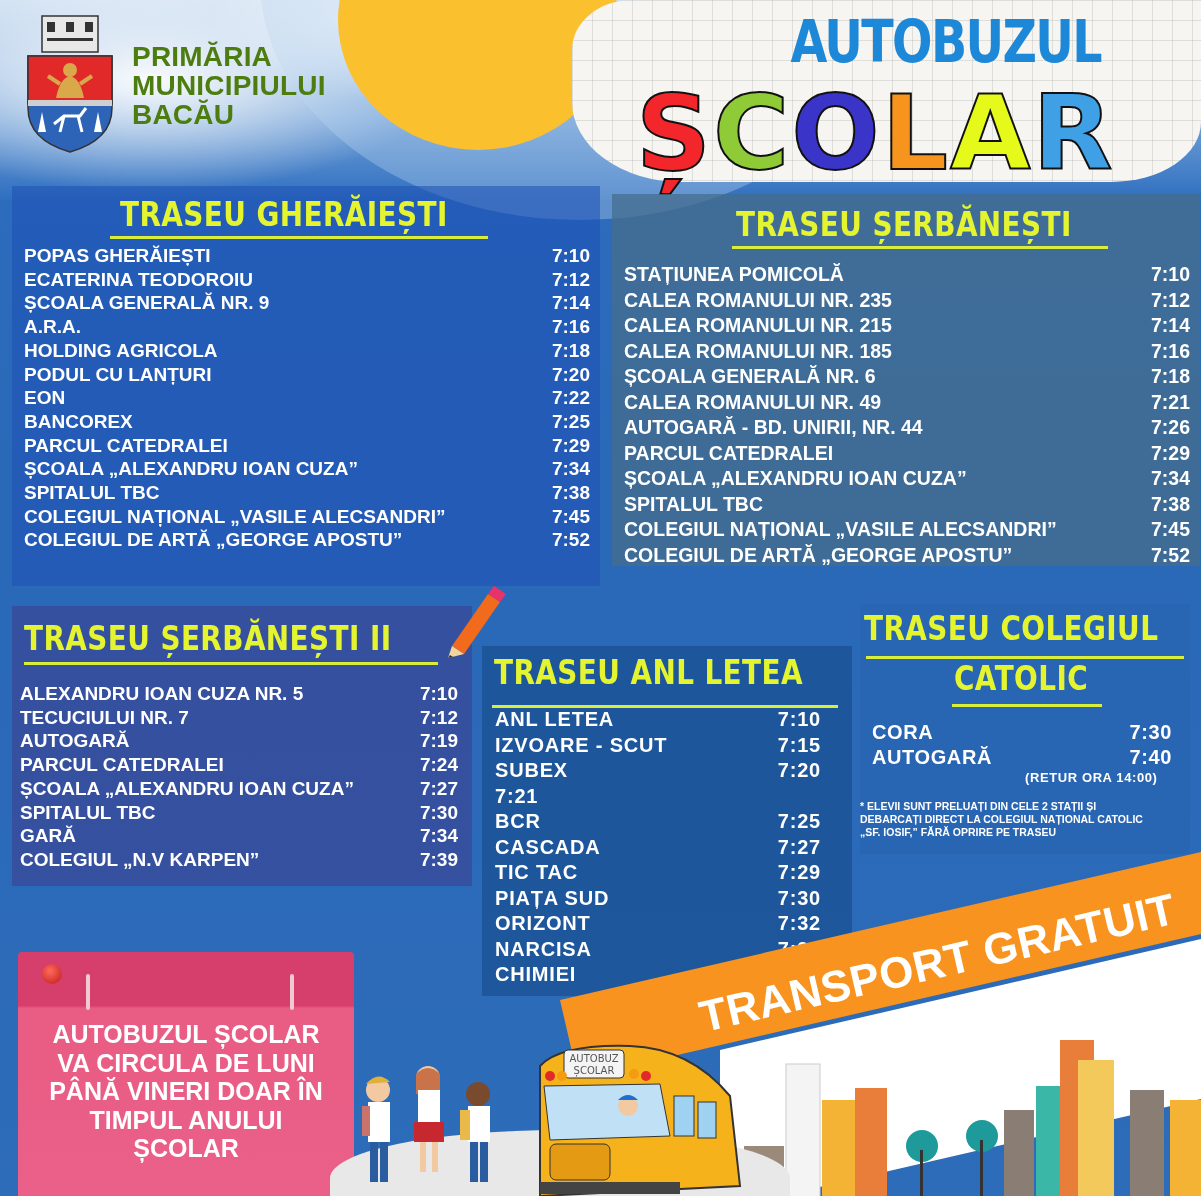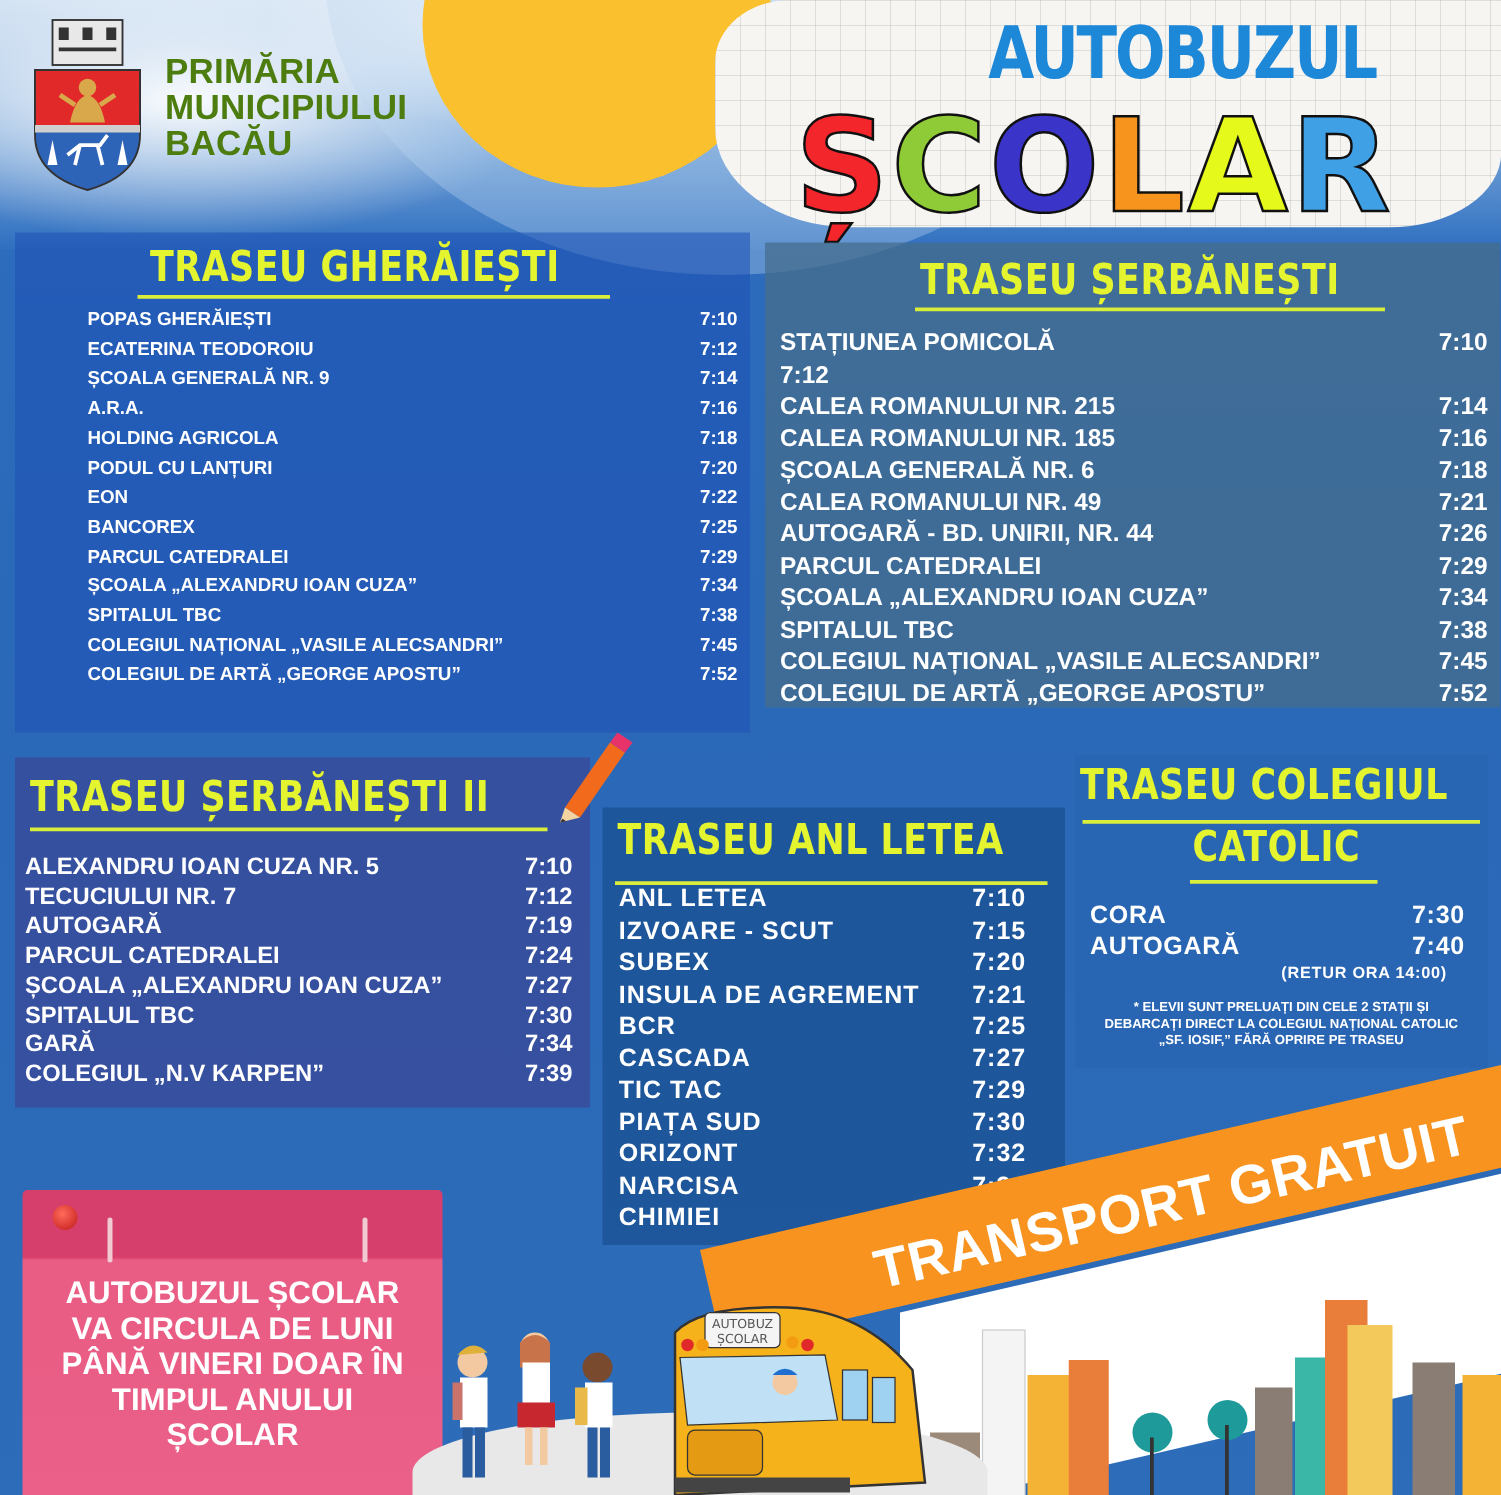--- a/index.html
+++ b/index.html
@@ -61,31 +61,31 @@
   .ptitle {
     position: absolute; color: #e4f530; font-family: "DejaVu Sans", sans-serif; font-weight: 700;
     font-size: 34px; white-space: nowrap; transform: scaleX(0.82); transform-origin: left center;
     letter-spacing: 0.5px;
   }
   .uline { position: absolute; height: 3px; background: #d8ee3a; }
   .rows { position: absolute; }
   .row { display: flex; justify-content: space-between; color: #fff; font-weight: 700; white-space: nowrap; }
   .row .t { text-align: right; }
   .p-gher .rows { left: 12px; top: 58px; width: 566px; }
-  .p-gher .row { font-size: 15px; line-height: 23.7px; margin-left: 46px; }
+  .p-gher .row { font-size: 19px; line-height: 23.7px; }
   .p-serb .rows { left: 12px; top: 68px; width: 566px; }
   .p-serb .row { font-size: 19.5px; line-height: 25.5px; }
   .p-serb2 .rows { left: 8px; top: 76px; width: 438px; }
   .p-serb2 .row { font-size: 19px; line-height: 23.7px; }
   .p-anl .rows { left: 13px; top: 61px; width: 326px; }
   .p-anl .row { font-size: 20px; line-height: 25.5px; letter-spacing: 0.8px; }
   .p-cat .rows { left: 12px; top: 116px; width: 300px; }
   .p-cat .row { font-size: 20px; line-height: 25px; letter-spacing: 0.6px; }
   .retur { position: absolute; left: 165px; top: 166px; color: #fff; font-weight: 700; font-size: 13px; letter-spacing: 0.6px; }
-  .catnote { position: absolute; left: 0; top: 196px; width: 330px; color: #fff; text-align: center; font-size: 10.5px; line-height: 13px; font-weight: 700; }
+  .catnote { position: absolute; left: 0; top: 196px; width: 330px; color: #fff; font-size: 10.5px; line-height: 13px; font-weight: 700; }
   .pencil { position: absolute; left: 440px; top: 580px; width: 70px; height: 80px; }
   .calendar {
     position: absolute; left: 18px; top: 952px; width: 336px; height: 244px;
     background: linear-gradient(180deg, #d63f6b 0%, #d63f6b 22%, #e95c84 23%, #ea6088 100%);
     border-radius: 4px 4px 0 0;
     text-decoration: underline;
   }
   .calendar .ring { position: absolute; top: 22px; width: 4px; height: 36px; background: #f0c9d2; border-radius: 2px; }
   .pin { position: absolute; left: 24px; top: 12px; width: 20px; height: 20px; border-radius: 50%; background: radial-gradient(circle at 40% 35%, #ff6b5b, #c0181a); }
   .cal-text {
@@ -212,20 +212,21 @@
 
 <div class="panel p-serb">
   <div class="ptitle" style="left:124px;top:10px;">TRASEU ȘERBĂNEȘTI</div>
   <div class="uline" style="left:120px;top:52px;width:376px;"></div>
   <div class="rows" id="rows-serb">
       <div class="row">
         <span class="n">STAȚIUNEA POMICOLĂ</span>
         <span class="t">7:10</span>
       </div>
       <div class="row">
+        <span class="n">CALEA ROMANULUI NR. 235</span>
         <span class="t">7:12</span>
       </div>
       <div class="row">
         <span class="n">CALEA ROMANULUI NR. 215</span>
         <span class="t">7:14</span>
       </div>
       <div class="row">
         <span class="n">CALEA ROMANULUI NR. 185</span>
         <span class="t">7:16</span>
       </div>
@@ -319,21 +320,20 @@
       </div>
       <div class="row">
         <span class="n">IZVOARE - SCUT</span>
         <span class="t">7:15</span>
       </div>
       <div class="row">
         <span class="n">SUBEX</span>
         <span class="t">7:20</span>
       </div>
       <div class="row">
-        <span class="n">INSULA DE AGREMENT</span>
         <span class="t">7:21</span>
       </div>
       <div class="row">
         <span class="n">BCR</span>
         <span class="t">7:25</span>
       </div>
       <div class="row">
         <span class="n">CASCADA</span>
         <span class="t">7:27</span>
       </div>

